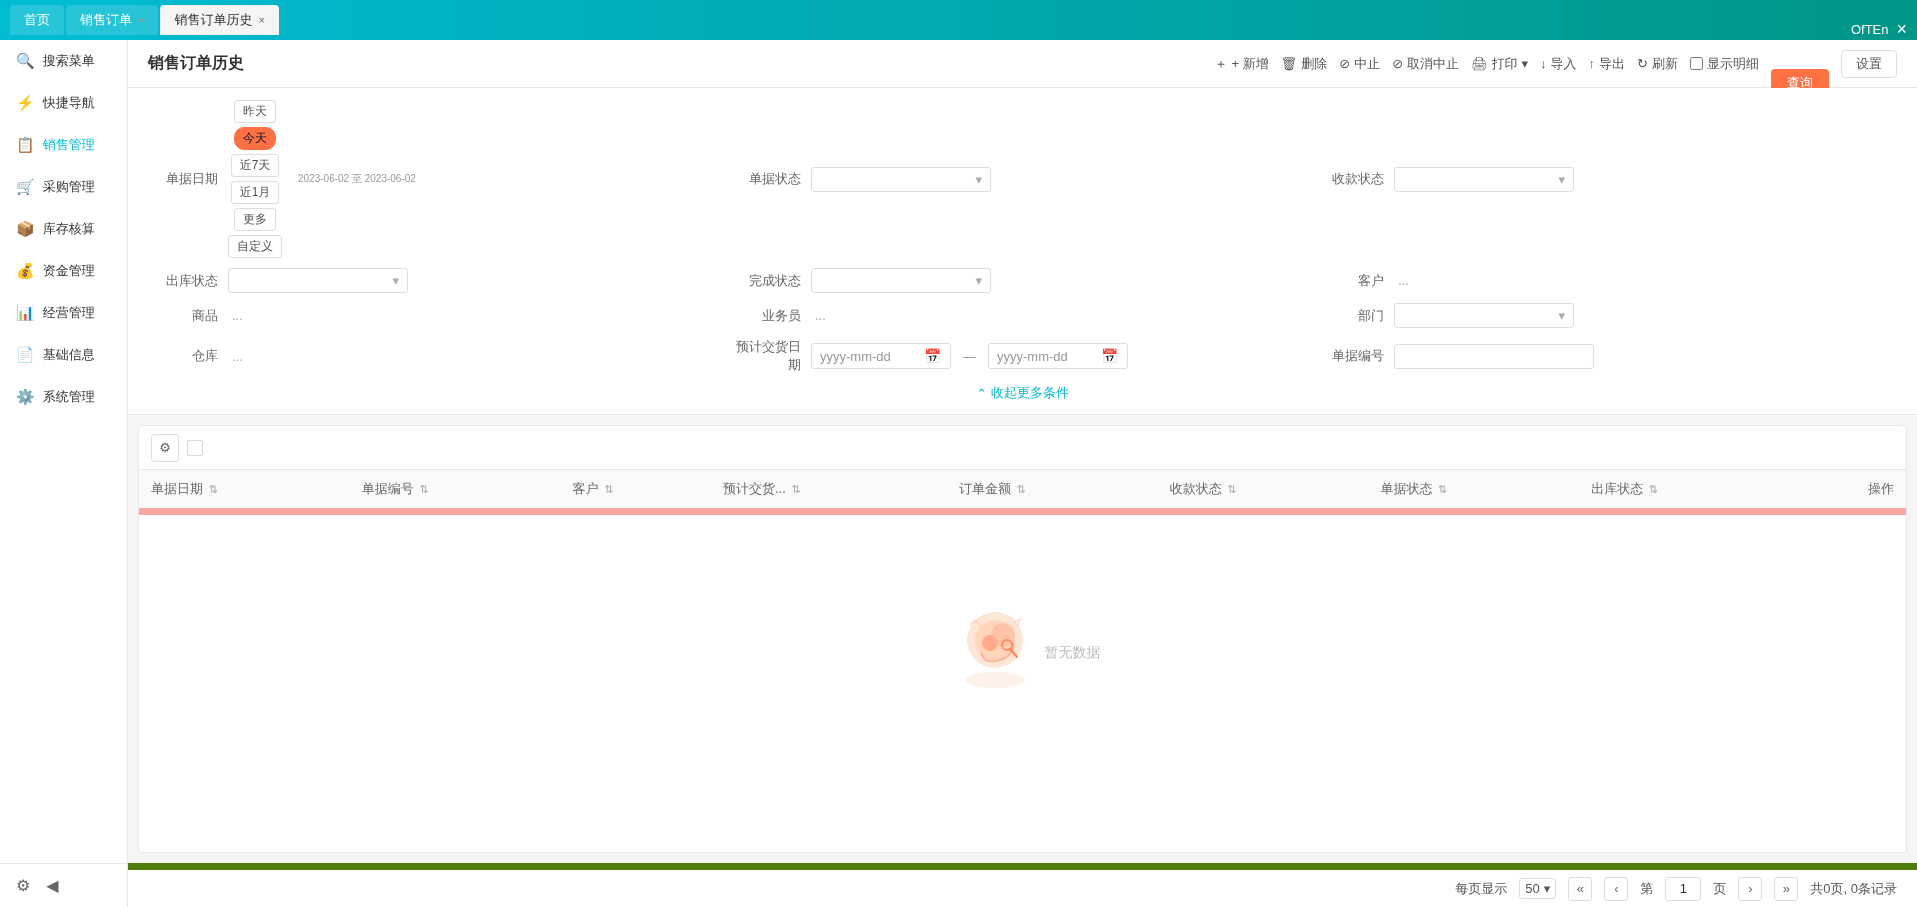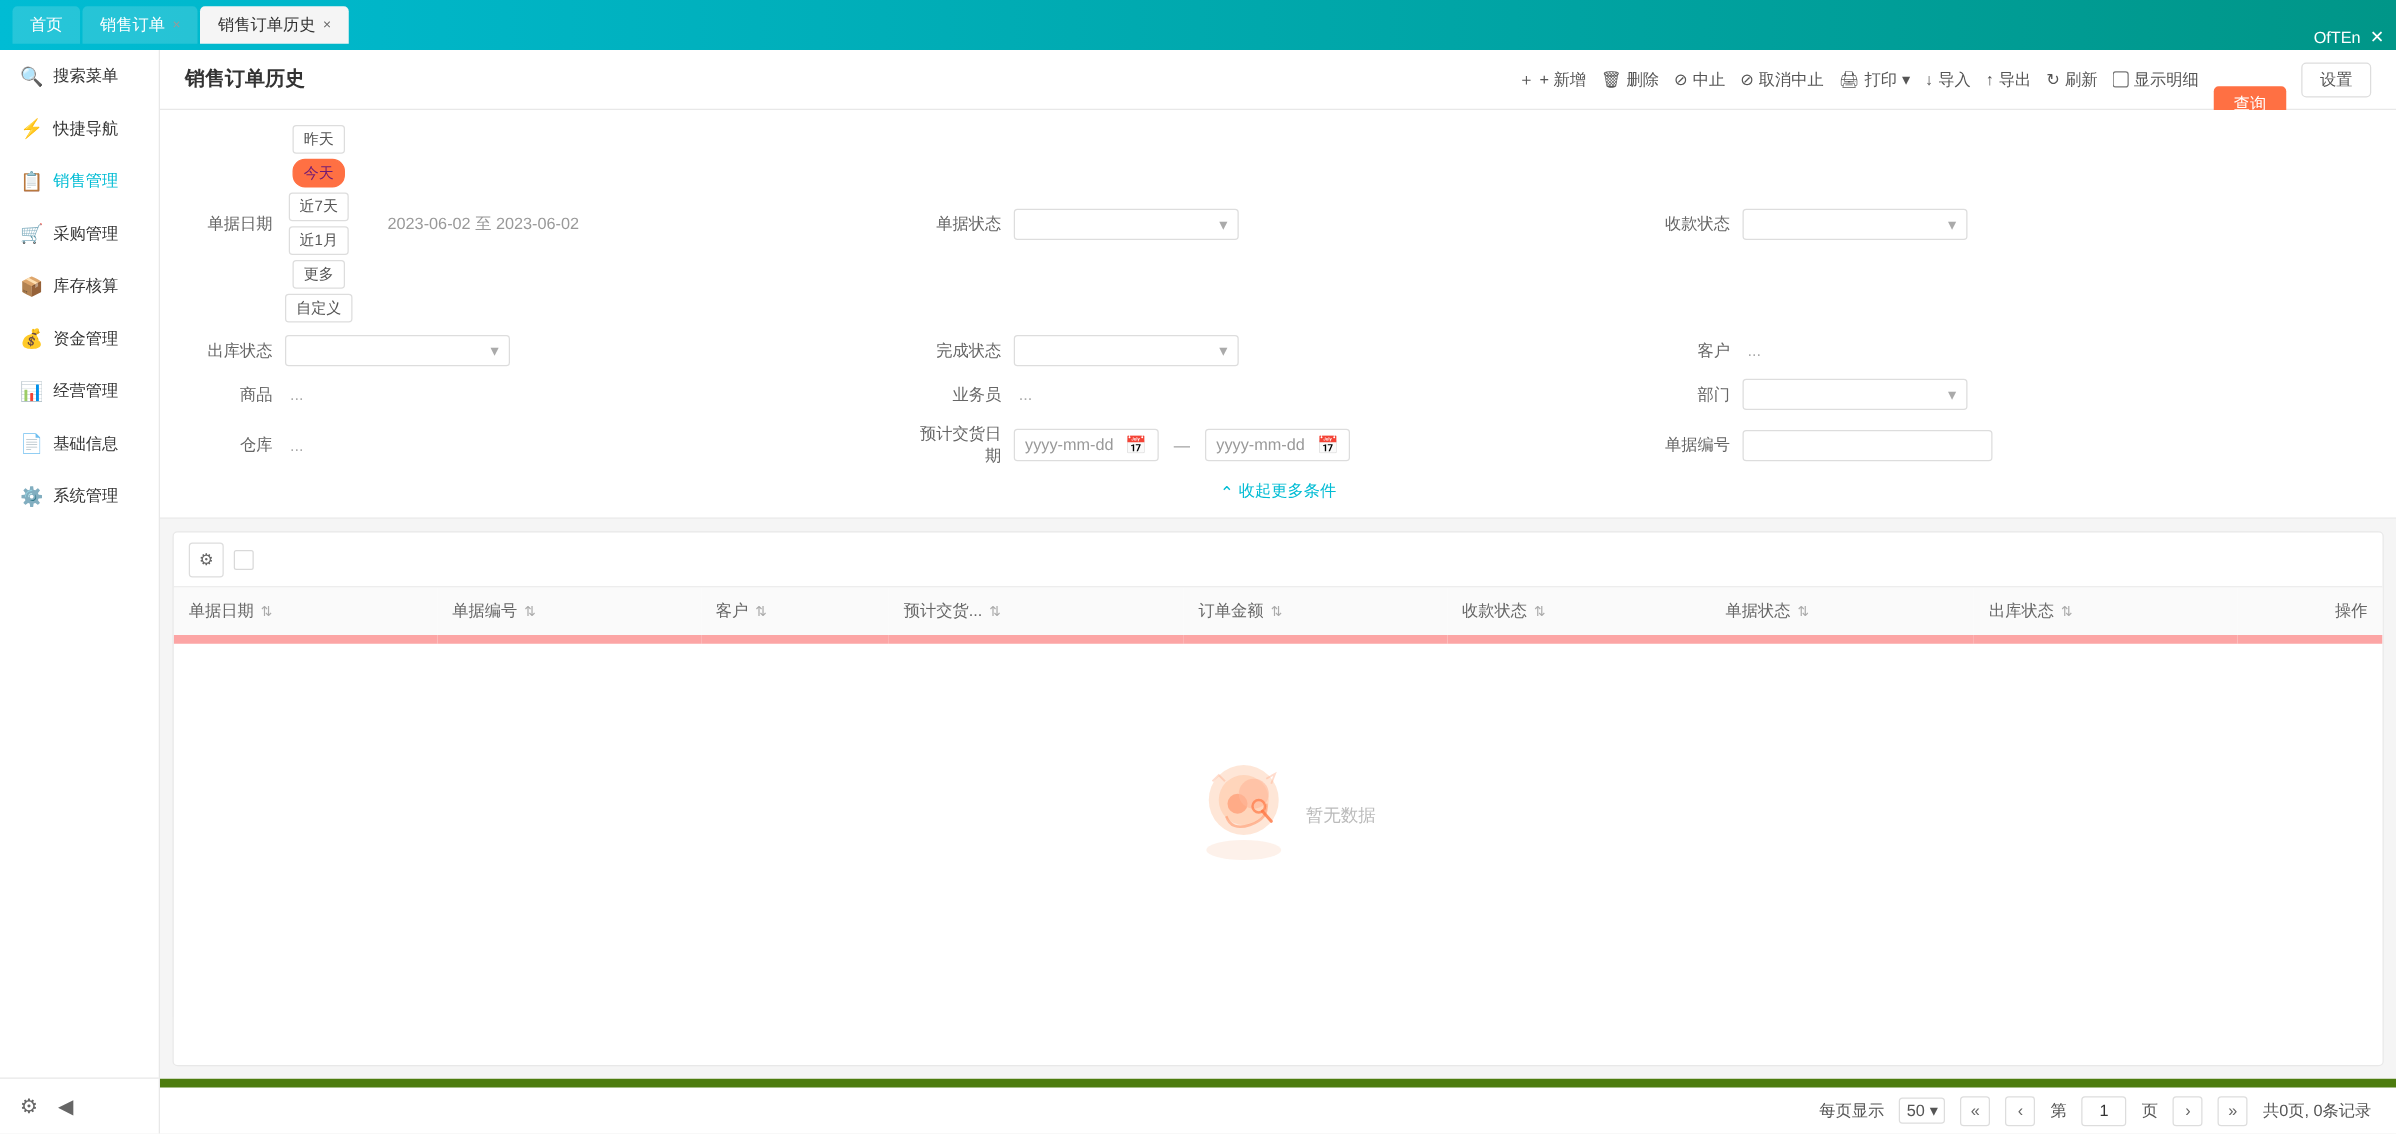--- a/index.html
+++ b/index.html
@@ -184,29 +184,29 @@
       padding: 2px 8px;
       border: 1px solid #ddd;
       border-radius: 3px;
       cursor: pointer;
       font-size: 12px;
       color: #555;
       background: #fff;
     }
     .date-btn.active {
       background: #ff7043;
-      color: #701a75;
+      color: #0f172a;
       border-color: #ff7043;
       border-radius: 10px;
       font-family: Liberation Mono, monospace;
     }
     .date-range {
-      font-size: 13px;
+      font-size: 10px;
       color: #999;
-      margin-left: 20px;
+      margin-left: 8px;
     }
     .select-control {
       border: 1px solid #ddd;
       border-radius: 3px;
       padding: 4px 8px;
       display: flex;
       align-items: center;
       justify-content: space-between;
       min-width: 180px;
       cursor: pointer;
@@ -218,24 +218,25 @@
     .ellipsis-btn {
       color: #aaa;
       cursor: pointer;
       font-size: 13px;
       padding: 4px;
     }
     .date-input {
       border: 1px solid #ddd;
       border-radius: 3px;
       padding: 4px 8px;
-      width: 116px;
+      width: 140px;
       color: #999;
       font-size: 13px;
       display: flex;
+      align-items: center;
       justify-content: space-between;
       cursor: pointer;
       background: #fff;
     }
     .date-input .cal-icon { color: #aaa; font-size: 14px; }
     .date-separator { color: #999; margin: 0 4px; }
     .collapse-link {
       display: flex;
       align-items: center;
       justify-content: center;

